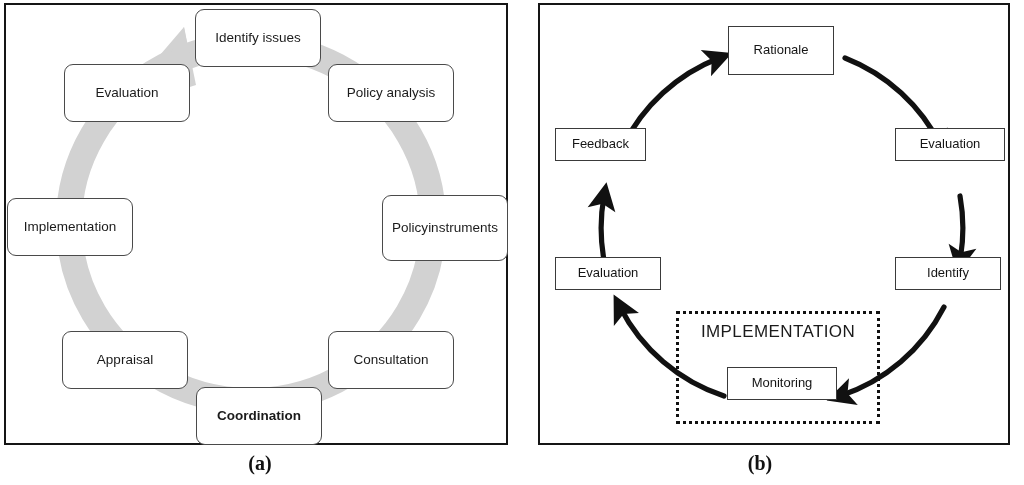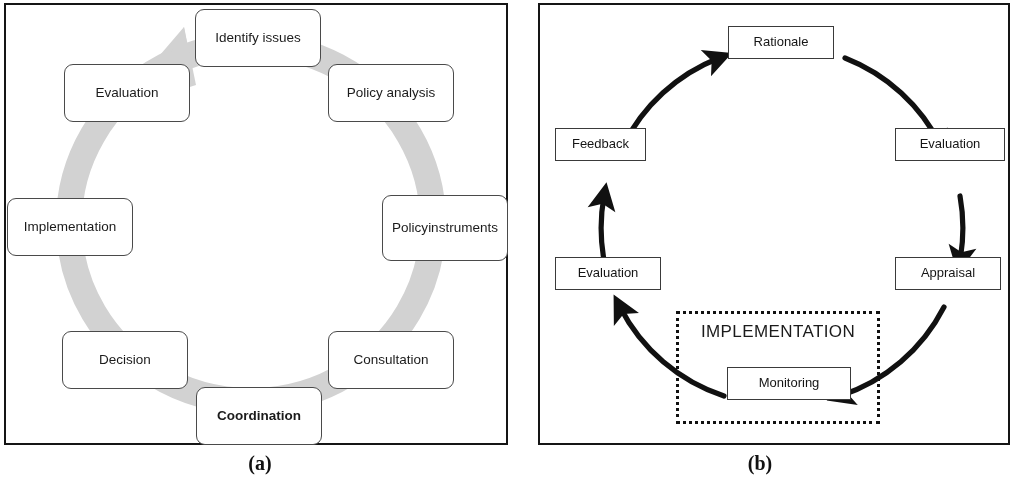--- a/index.html
+++ b/index.html
@@ -71,21 +71,21 @@
 
     <div class="node-a" style="left:322px;top:326px;width:126px;height:58px;">
       <span>Consultation</span>
     </div>
 
     <div class="node-a" style="left:190px;top:382px;width:126px;height:58px;font-weight:bold;">
       <span>Coordination</span>
     </div>
 
     <div class="node-a" style="left:56px;top:326px;width:126px;height:58px;">
-      <span>Decision</span>
+      <span>Appraisal</span>
     </div>
 
     <div class="node-a" style="left:1px;top:193px;width:126px;height:58px;">
       <span>Implementation</span>
     </div>
 
     <div class="node-a" style="left:58px;top:59px;width:126px;height:58px;">
       <span>Evaluation</span>
     </div>
   </div>
@@ -110,33 +110,33 @@
       <path d="M 184 391 A 180 180 0 0 1 80 302" fill="none" stroke="#111" stroke-width="5.2" stroke-linecap="round" marker-end="url(#bArrow)"></path>
 
       <path d="M 64 255 A 180 180 0 0 1 64 191" fill="none" stroke="#111" stroke-width="5.2" stroke-linecap="round" marker-end="url(#bArrow)"></path>
 
       <path d="M 83 141 A 180 180 0 0 1 179 53" fill="none" stroke="#111" stroke-width="5.2" stroke-linecap="round" marker-end="url(#bArrow)"></path>
     </svg>
 
     <div class="implbox" style="left:136px;top:306px;width:204px;height:113px;"></div>
     <div class="impl-label" style="left:136px;top:317px;width:204px;">IMPLEMENTATION</div>
 
-    <div class="node-b" style="left:188px;top:21px;width:106px;height:33px;">
+    <div class="node-b" style="left:188px;top:21px;width:106px;height:49px;">
       <span>Rationale</span>
     </div>
 
     <div class="node-b" style="left:355px;top:123px;width:110px;height:33px;">
       <span>Evaluation</span>
     </div>
 
     <div class="node-b" style="left:355px;top:252px;width:106px;height:33px;">
-      <span>Appraisal</span>
+      <span>Identify</span>
     </div>
 
-    <div class="node-b" style="left:187px;top:362px;width:124px;height:33px;">
+    <div class="node-b" style="left:187px;top:362px;width:110px;height:33px;">
       <span>Monitoring</span>
     </div>
 
     <div class="node-b" style="left:15px;top:252px;width:106px;height:33px;">
       <span>Evaluation</span>
     </div>
 
     <div class="node-b" style="left:15px;top:123px;width:91px;height:33px;">
       <span>Feedback</span>
     </div>

